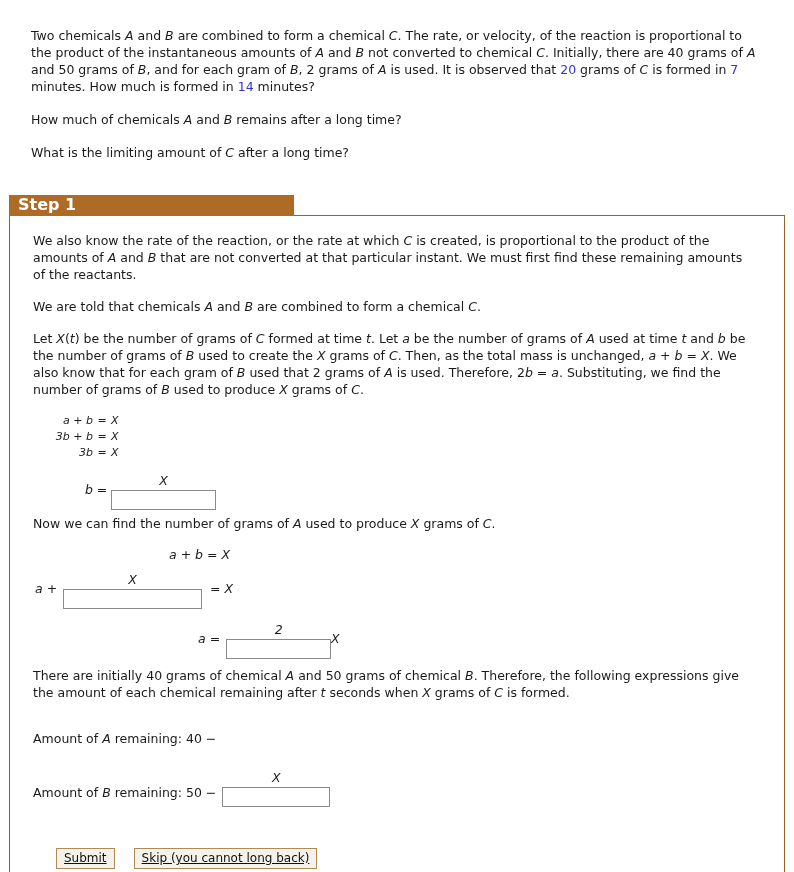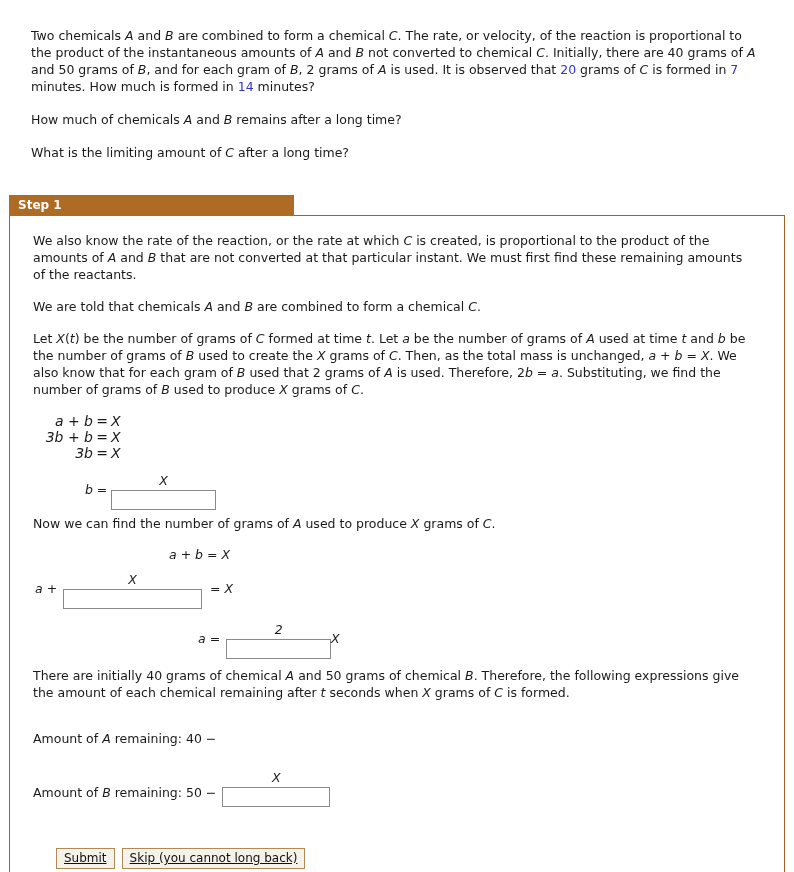--- a/index.html
+++ b/index.html
@@ -38,21 +38,21 @@
     position: absolute;
     left: 9px;
     top: 195px;
     right: 9px;
   }
   #step-tab {
     display: inline-block;
     background: #ad6b25;
     color: #ffffff;
     font-weight: bold;
-    font-size: 12px;
+    font-size: 16px;
     padding: 3px 0 4px 9px;
     width: 285px;
     box-sizing: border-box;
     line-height: 14px;
   }
   #step-body {
     border-left: 1px solid #9c6227;
     border-right: 1px solid #9c6227;
     border-top: 1px solid #9c6227;
     margin-top: -1px;
@@ -71,21 +71,21 @@
   
   .eqn-stack {
     margin: 0 0 6px 0;
     padding-left: 8px;
   }
   .eqn-row {
     display: flex;
     align-items: center;
     line-height: 16px;
     height: 16px;
-    font-size: 14px;
+    font-size: 11px;
   }
   .eqn-lhs {
     width: 52px;
     text-align: right;
     font-style: italic;
     white-space: pre;
   }
   .eqn-eq {
     width: 18px;
     text-align: center;
@@ -214,21 +214,21 @@
     white-space: pre;
   }
   .remain-row .frac {
     width: 108px;
     margin-left: 2px;
   }
 
   
   #btn-row {
     display: flex;
-    gap: 7px;
+    gap: 19px;
     padding: 24px 0 0 23px;
   }
   .btn {
     font-family: "DejaVu Sans", "Liberation Sans", sans-serif;
     font-size: 12px;
     color: #111111;
     background: #f4f2ea;
     border: 1px solid #b08a52;
     padding: 2px 7px 3px 7px;
     text-decoration: underline;

